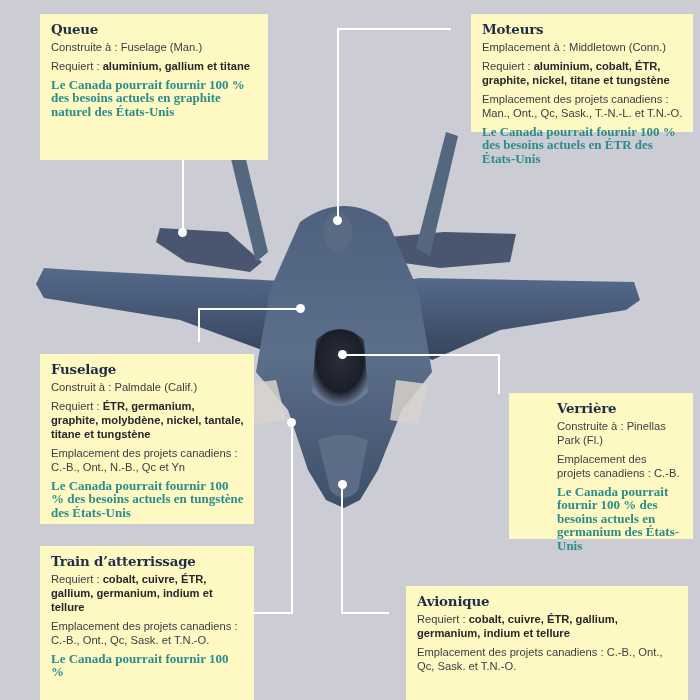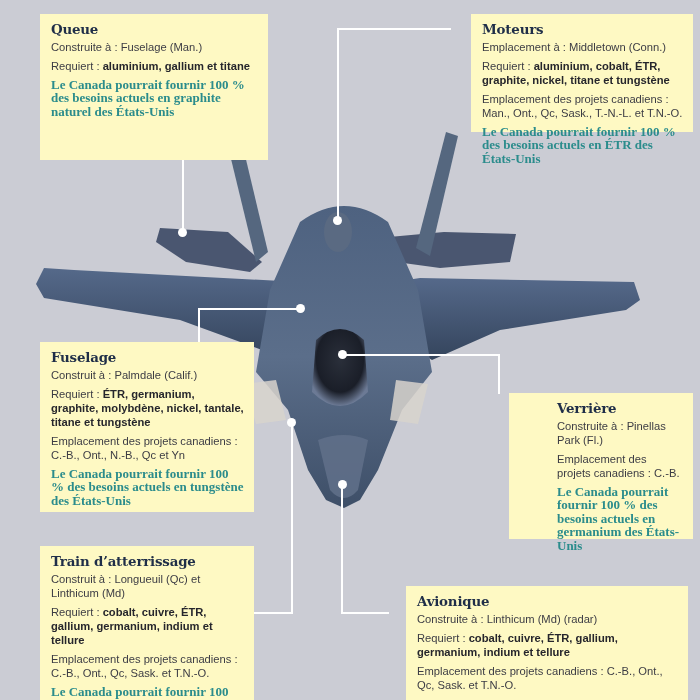--- a/index.html
+++ b/index.html
@@ -92,43 +92,41 @@
   </div>
 
   <div class="card" style="left:451px; top:14px; width:222px; height:118px;">
     <h3>Moteurs</h3>
     <p><span>Emplacement à : </span><span>Middletown (Conn.)</span></p>
     <p><span>Requiert : </span><b>aluminium, cobalt, ÉTR, graphite, nickel, titane et tungstène</b></p>
     <p><span>Emplacement des projets canadiens : </span><span>Man., Ont., Qc, Sask., T.-N.-L. et T.N.-O.</span></p>
     <p class="hl">Le Canada pourrait fournir 100 % des besoins actuels en ÉTR des États-Unis</p>
   </div>
 
-  <div class="card" style="left:20px; top:342px; width:214px; height:170px;">
+  <div class="card" style="left:20px; top:354px; width:214px; height:170px;">
     <h3>Fuselage</h3>
     <p><span>Construit à : </span><span>Palmdale (Calif.)</span></p>
     <p><span>Requiert : </span><b>ÉTR, germanium, graphite, molybdène, nickel, tantale, titane et tungstène</b></p>
     <p><span>Emplacement des projets canadiens : </span><span>C.-B., Ont., N.-B., Qc et Yn</span></p>
     <p class="hl">Le Canada pourrait fournir 100 % des besoins actuels en tungstène des États-Unis</p>
   </div>
 
   <div class="card" style="left:489px; top:393px; width:184px; height:146px;padding-left:48px;">
     <h3>Verrière</h3>
     <p><span>Construite à : </span><span>Pinellas Park (Fl.)</span></p>
     <p><span>Emplacement des projets canadiens : </span><span>C.-B.</span></p>
     <p class="hl">Le Canada pourrait fournir 100 % des besoins actuels en germanium des États-Unis</p>
   </div>
 
   <div class="card" style="left:20px; top:546px; width:214px; height:160px;">
     <h3>Train d’atterrissage</h3>
-    <p><span>Construit à : </span><span>Longueuil (Qc) et Linthicum (Md)</span></p>
     <p><span>Requiert : </span><b>cobalt, cuivre, ÉTR, gallium, germanium, indium et tellure</b></p>
     <p><span>Emplacement des projets canadiens : </span><span>C.-B., Ont., Qc, Sask. et T.N.-O.</span></p>
     <p class="hl">Le Canada pourrait fournir 100 %</p>
   </div>
 
   <div class="card" style="left:386px; top:586px; width:282px; height:120px;">
     <h3>Avionique</h3>
-    <p><span>Construite à : </span><span>Linthicum (Md) (radar)</span></p>
     <p><span>Requiert : </span><b>cobalt, cuivre, ÉTR, gallium,  germanium, indium et tellure</b></p>
     <p><span>Emplacement des projets canadiens : </span><span>C.-B., Ont., Qc, Sask. et T.N.-O.</span></p>
   </div>
 
 </div>
 
 </body></html>

